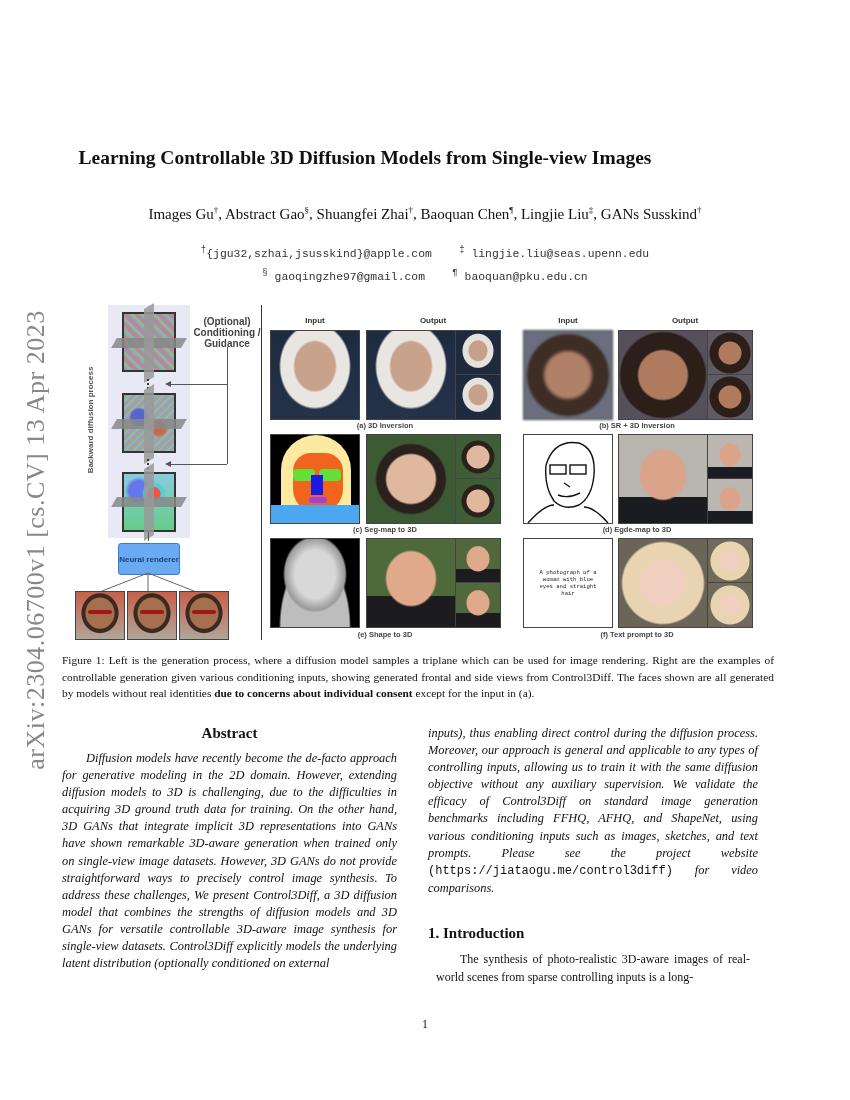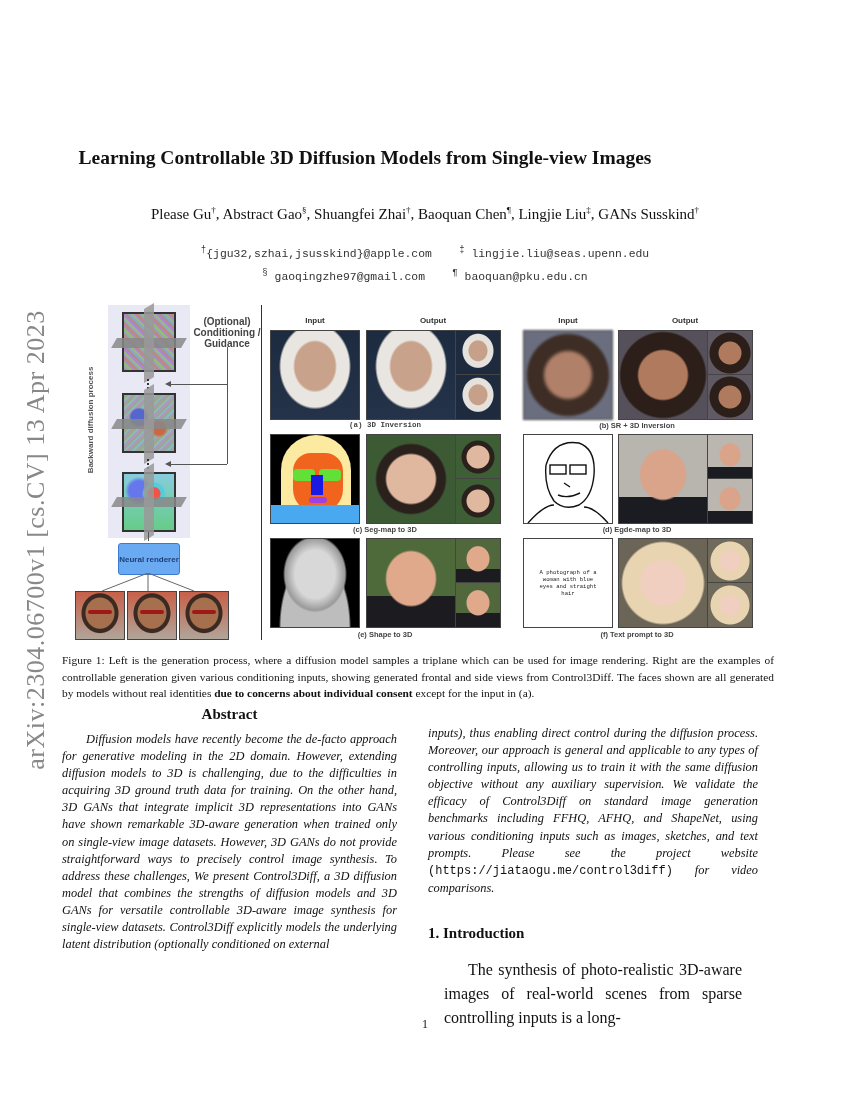--- a/index.html
+++ b/index.html
@@ -27,38 +27,38 @@
   .renderer { left:118px; top:543px; width:60px; height:30px; background:#6aaaf3; border:1px solid #3b7ad0; border-radius:3px; font-family:"Liberation Sans",sans-serif; font-size:8px; font-weight:bold; color:#1d3f73; text-align:center; line-height:11px; display:flex; align-items:center; justify-content:center; }
   .face-small { width:48px; height:47px; background:radial-gradient(ellipse at 50% 45%,#a6704f 0 14px,#3b2a22 15px 18px,transparent 19px),linear-gradient(#c86048,#b0a59a); }
   .face-small .glasses { position:absolute; left:12px; top:18px; width:24px; height:4px; background:#a01818; border-radius:2px; }
   
   .col-head { font-family:"Liberation Sans",sans-serif; font-size:8px; font-weight:bold; color:#333; text-align:center; }
   .img { border:1px solid #444; overflow:hidden; }
   .sub-cap { font-family:"Liberation Sans",sans-serif; font-size:7.5px; font-weight:bold; color:#444; text-align:center; }
   .prompt-box { background:#fff; display:flex; align-items:center; justify-content:center; text-align:center; font-family:"Liberation Mono",monospace; font-size:5.6px; line-height:7px; color:#222; }
   .caption { left:62px; top:652px; width:712px; font-size:11.4px; line-height:16.5px; text-align:justify; }
   .caption b { font-weight:bold; }
-  .col-left { left:62px; top:706px; width:335px; }
+  .col-left { left:62px; top:725px; width:335px; }
   .col-right { left:428px; top:725px; width:330px; }
   .h-abs { text-align:center; font-size:15px; font-weight:bold; margin-bottom:8px; }
   .abs-text { font-style:italic; font-size:12.4px; line-height:17.1px; text-align:justify; text-indent:24px; margin:0; }
   .abs-text2 { font-style:italic; font-size:12.4px; line-height:17.1px; text-align:justify; margin:0; }
   .mono { font-family:"Liberation Mono", monospace; font-style:normal; font-size:12px; }
   .intro-h { font-size:15px; font-weight:bold; margin-top:28px; margin-bottom:8px; }
-  .intro-text { font-size:16px; line-height:24px; text-align:justify; text-indent:24px; margin:16px; }
+  .intro-text { font-size:12px; line-height:18px; text-align:justify; text-indent:24px; margin:8px; }
   .pageno { left:0; width:850px; top:1017px; text-align:center; font-size:12px; }
 </style>
 </head>
 <body>
 
 <div class="abs title">Learning Controllable 3D Diffusion Models from Single-view Images</div>
 
 <div class="abs authors">
   <div>
-    <span>Please Gu</span><sup>†</sup>,
+    <span>Images Gu</span><sup>†</sup>,
     <span>Abstract Gao</span><sup>§</sup>,
     <span>Shuangfei Zhai</span><sup>†</sup>,
     <span>Baoquan Chen</span><sup>¶</sup>,
     <span>Lingjie Liu</span><sup>‡</sup>,
     <span>GANs Susskind</span><sup>†</sup>
   </div>
 </div>
 <div class="abs emails">
   <div>
     <sup>†</sup><span>{jgu32,szhai,jsusskind}@apple.com</span>&nbsp;&nbsp;&nbsp;
@@ -133,21 +133,21 @@
 
   <div class="abs col-head" style="left:270px;top:316px;width:90px;">Input</div>
   <div class="abs col-head" style="left:366px;top:316px;width:134px;">Output</div>
   <div class="abs col-head" style="left:523px;top:316px;width:90px;">Input</div>
   <div class="abs col-head" style="left:618px;top:316px;width:134px;">Output</div>
 
   <div class="abs img" style="left:270px;top:330px;width:88px;height:88px;background:radial-gradient(ellipse at 50% 40%,#c9a28b 0 20px,#e9e6e2 22px 34px,transparent 36px),linear-gradient(#1d2b40,#25334a);"></div>
   <div class="abs img" style="left:366px;top:330px;width:88px;height:88px;background:radial-gradient(ellipse at 50% 40%,#c9a28b 0 20px,#e9e6e2 22px 34px,transparent 36px),linear-gradient(#1d2b40,#25334a);"></div>
   <div class="abs img" style="left:455px;top:330px;width:44px;height:44px;background:radial-gradient(ellipse at 50% 45%,#c7a08a 0 9px,#e5e2de 10px 15px,transparent 16px),#1e2a3d;"></div>
   <div class="abs img" style="left:455px;top:374px;width:44px;height:44px;background:radial-gradient(ellipse at 50% 45%,#c7a08a 0 9px,#e5e2de 10px 15px,transparent 16px),#1e2a3d;"></div>
-  <div class="abs sub-cap" style="left:270px;top:421px;width:230px;font-family:Liberation Mono, monospace;">(a) 3D Inversion</div>
+  <div class="abs sub-cap" style="left:270px;top:421px;width:230px;">(a) 3D Inversion</div>
 
   <div class="abs img" style="left:523px;top:330px;width:88px;height:88px;background:radial-gradient(ellipse at 50% 50%,#b08068 0 22px,#3d2d25 26px 40px,transparent 42px),#6a6e7e;filter:blur(1.2px);"></div>
   <div class="abs img" style="left:618px;top:330px;width:88px;height:88px;background:radial-gradient(ellipse at 50% 50%,#b07a5e 0 24px,#2c1f19 26px 42px,transparent 44px),#56505a;"></div>
   <div class="abs img" style="left:707px;top:330px;width:44px;height:44px;background:radial-gradient(ellipse at 50% 50%,#b07a5e 0 11px,#2c1f19 12px 20px,transparent 21px),#605a64;"></div>
   <div class="abs img" style="left:707px;top:374px;width:44px;height:44px;background:radial-gradient(ellipse at 50% 50%,#b07a5e 0 11px,#2c1f19 12px 20px,transparent 21px),#605a64;"></div>
   <div class="abs sub-cap" style="left:523px;top:421px;width:228px;">(b) SR + 3D Inversion</div>
 
   <div class="abs img" style="left:270px;top:434px;width:88px;height:88px;background:#000;">
     <div style="position:absolute;left:10px;top:0;width:70px;height:80px;background:#fbeaa0;border-radius:35px 35px 10px 10px;"></div>
     <div style="position:absolute;left:22px;top:18px;width:50px;height:60px;background:#f0641e;border-radius:18px 18px 24px 24px;"></div>

